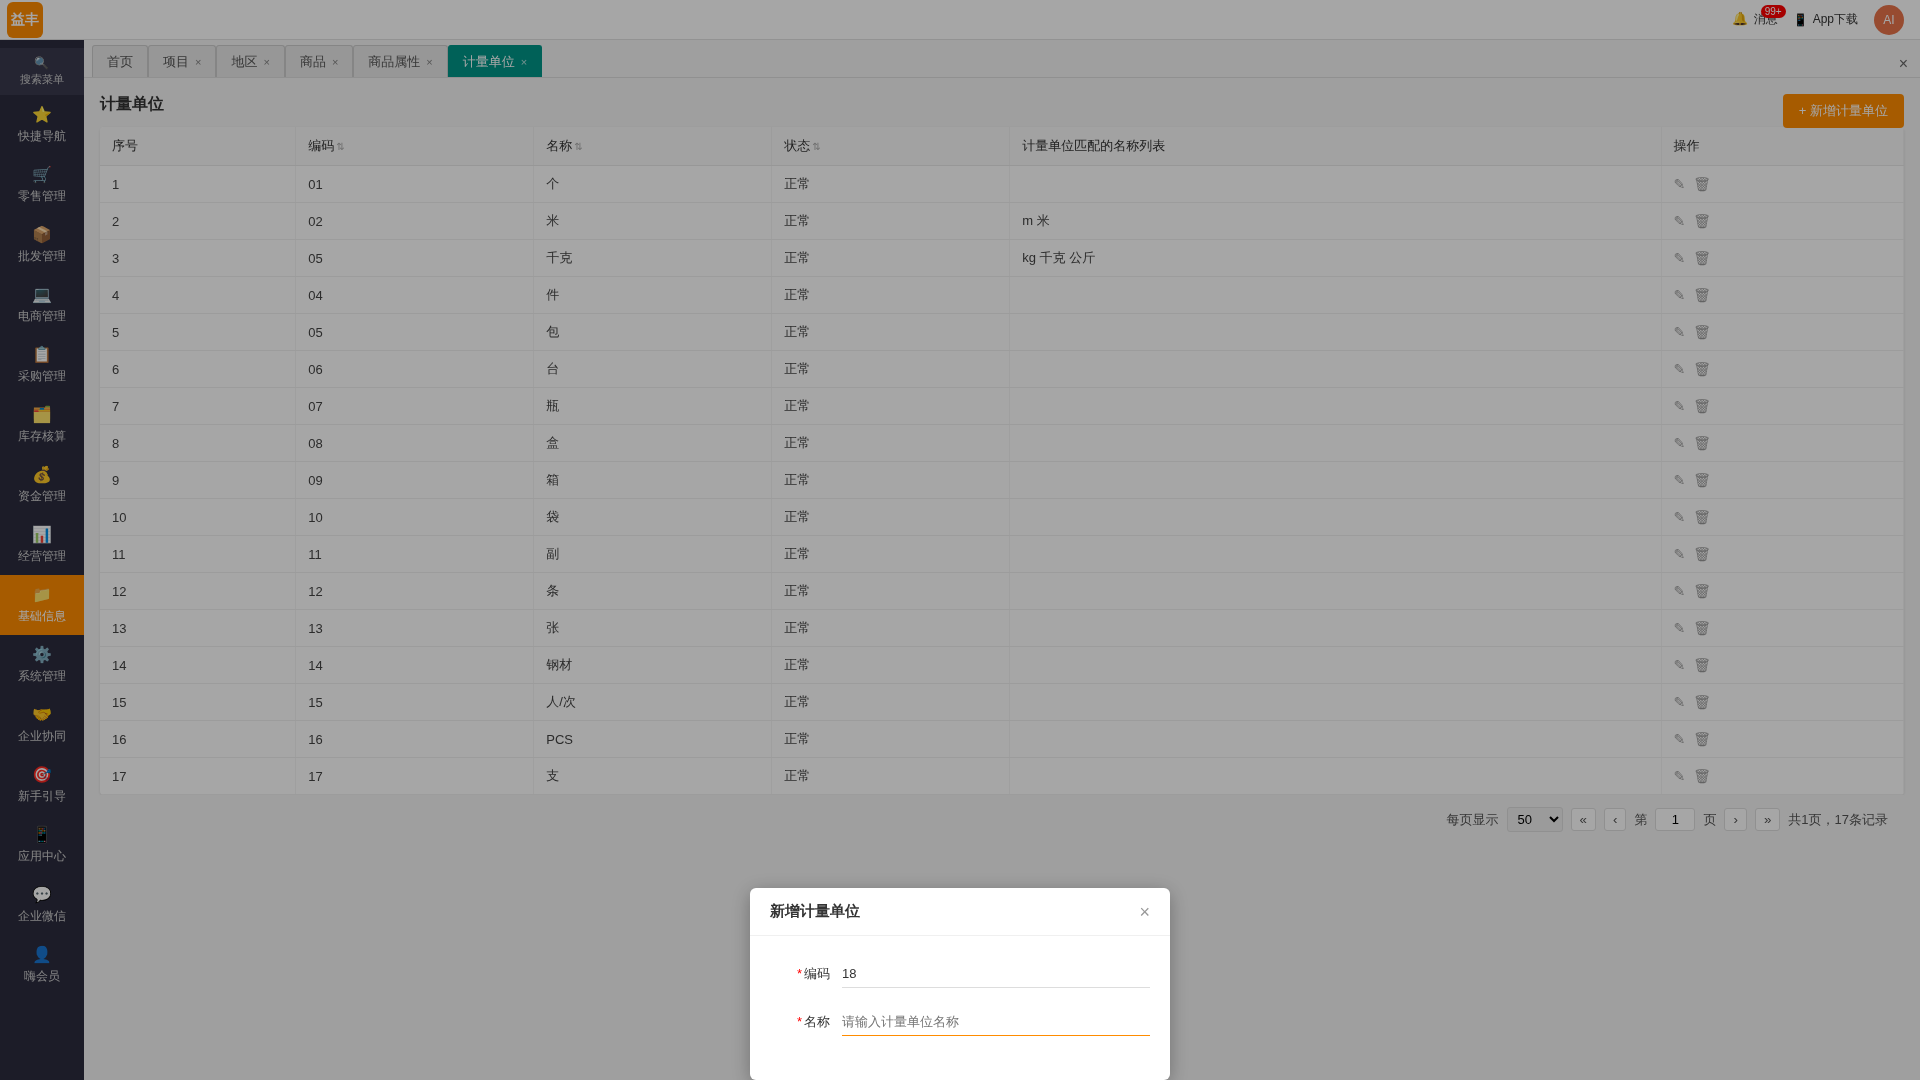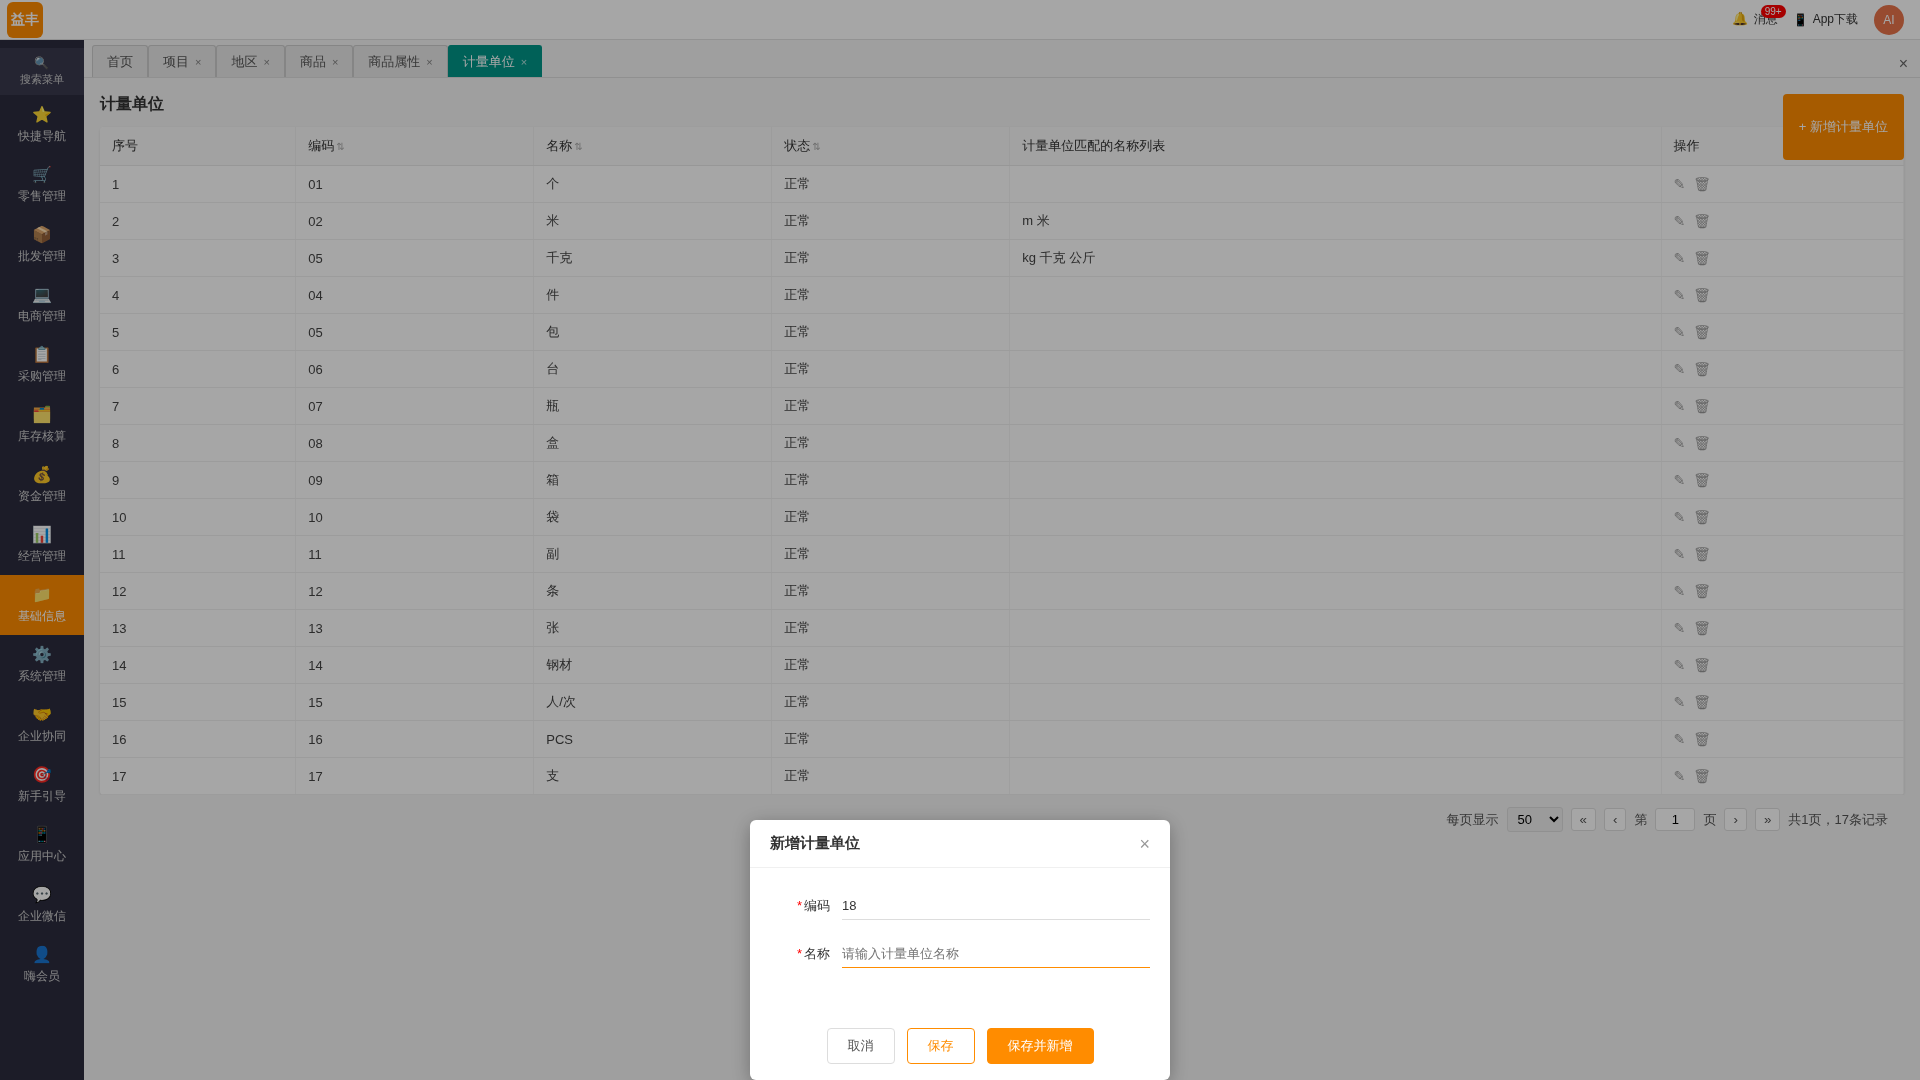--- a/index.html
+++ b/index.html
@@ -31,21 +31,21 @@
     
     .tabs-bar { display: flex; align-items: flex-end; background: #f5f5f5; border-bottom: 1px solid #ddd; height: 38px; padding: 0 8px; gap: 0; }
     .tab-item { display: flex; align-items: center; padding: 6px 14px; border-radius: 3px 3px 0 0; font-size: 13px; cursor: pointer; color: #555; background: #e8e8e8; border: 1px solid #ccc; border-bottom: none; gap: 6px; height: 32px; }
     .tab-item.active { background: #009688; color: #fff; border-color: #009688; }
     .tab-close { font-size: 11px; color: inherit; opacity: 0.7; }
     .tab-bar-close { margin-left: auto; cursor: pointer; color: #666; font-size: 16px; padding: 4px; }
 
     
     .page-content { flex: 1; padding: 16px; background: #f5f5f5; overflow: auto; position: relative; }
     .page-title { font-size: 16px; font-weight: bold; color: #333; margin-bottom: 12px; }
-    .add-btn { position: absolute; top: 16px; right: 16px; background: #ff8c00; color: #fff; border: none; padding: 24px 16px; border-radius: 4px; cursor: pointer; font-size: 13px; }
+    .add-btn { position: absolute; top: 16px; right: 16px; background: #ff8c00; color: #fff; border: none; padding: 8px 16px; border-radius: 4px; cursor: pointer; font-size: 13px; }
 
     
     .data-table { width: 100%; background: #fff; border-collapse: collapse; border-radius: 4px; overflow: hidden; box-shadow: 0 1px 3px rgba(0,0,0,0.1); }
     .data-table th { background: #f9f9f9; padding: 10px 12px; text-align: left; border-bottom: 1px solid #e8e8e8; border-right: 1px solid #f0f0f0; color: #333; font-weight: normal; font-size: 13px; }
     .data-table td { padding: 9px 12px; border-bottom: 1px solid #f0f0f0; border-right: 1px solid #f5f5f5; font-size: 13px; color: #444; }
     .status-normal { color: #52c41a; }
     .action-icons { display: flex; gap: 8px; }
     .action-icon { cursor: pointer; color: #999; font-size: 14px; }
 
     
@@ -471,19 +471,14 @@
         </label>
         <input class="form-input" value="18" type="text" style="">
       </div>
       <div class="form-row">
         <label class="form-label">
           <span class="required">*</span><span>名称</span>
         </label>
         <input class="form-input active-border" placeholder="请输入计量单位名称" type="text" style="">
       </div>
     </div>
-    <div class="modal-footer">
-      <button class="btn-cancel">取消</button>
-      <button class="btn-save">保存</button>
-      <button class="btn-save-new">保存并新增</button>
-    </div>
   </div>
 </div>
 
 </body></html>

